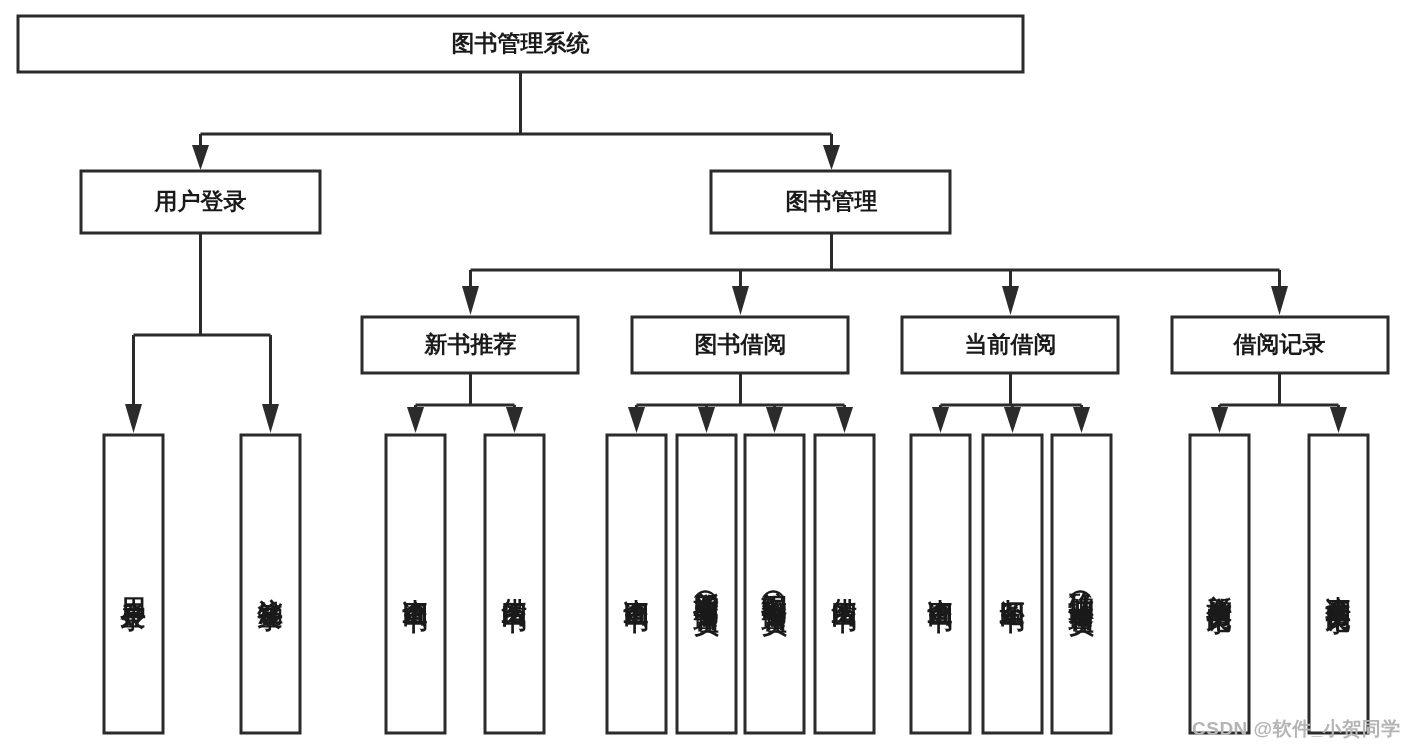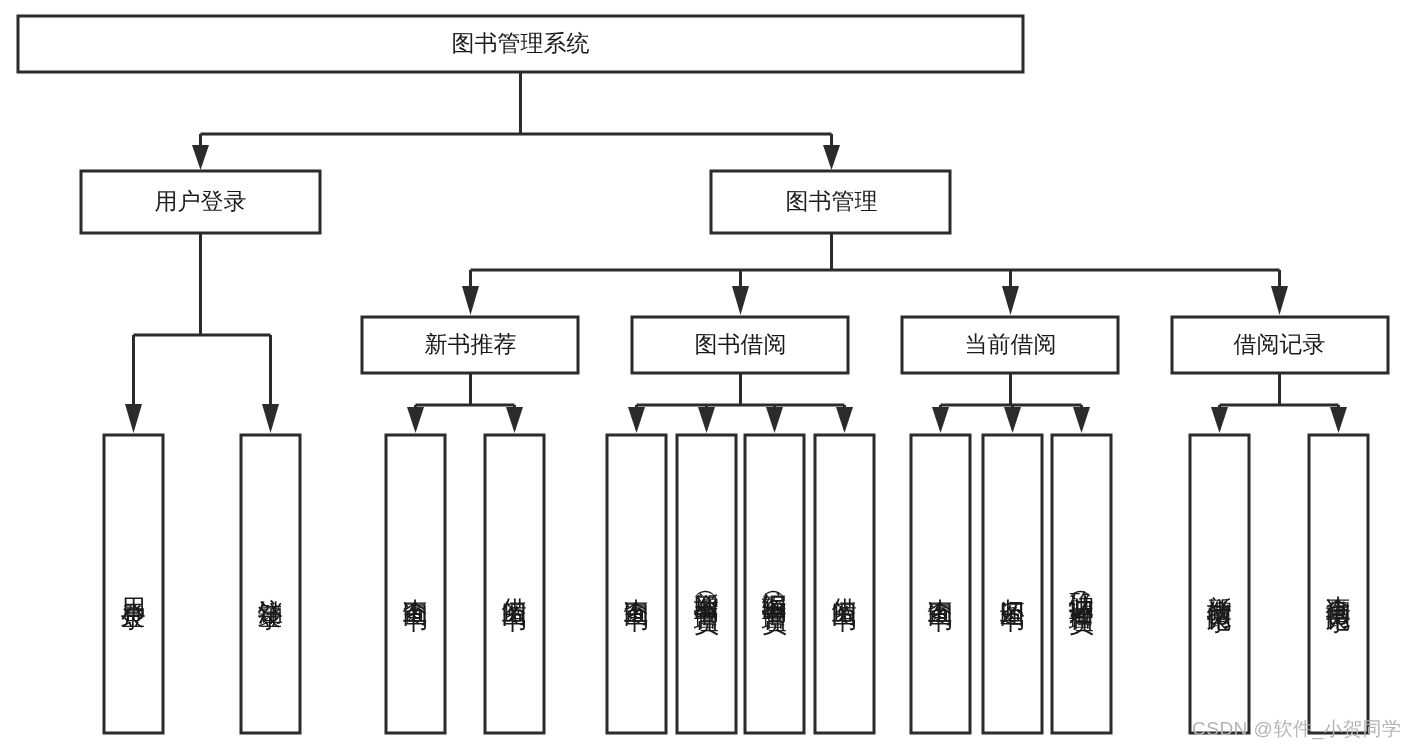--- a/index.html
+++ b/index.html
@@ -12,20 +12,21 @@
     height: 747px;
     font-family: "Liberation Sans", "DejaVu Sans", sans-serif;
     overflow: hidden;
     position: relative;
   }
   #diagram-root {
     position: relative;
     width: 1405px;
     height: 712px;
     background: #ffffff;
+    font-weight: bold;
   }
   svg#flow-svg {
     position: absolute;
     left: 0;
     top: 0;
     width: 1405px;
     height: 747px;
   }
   .node-box {
     fill: #ffffff;

